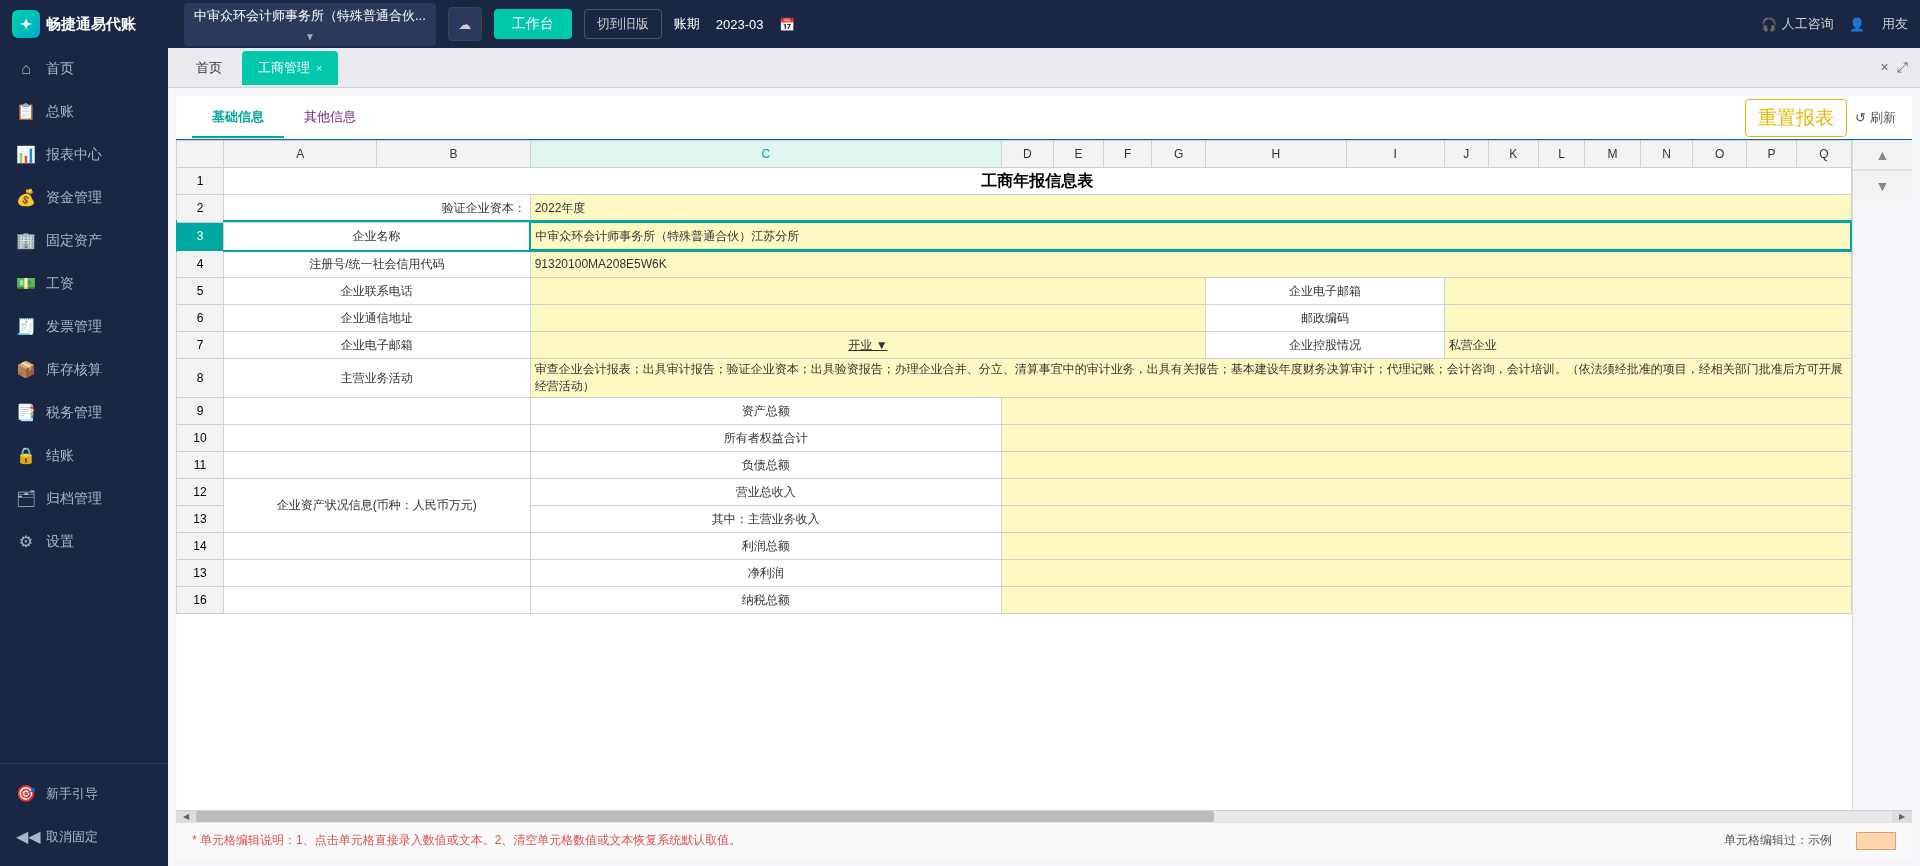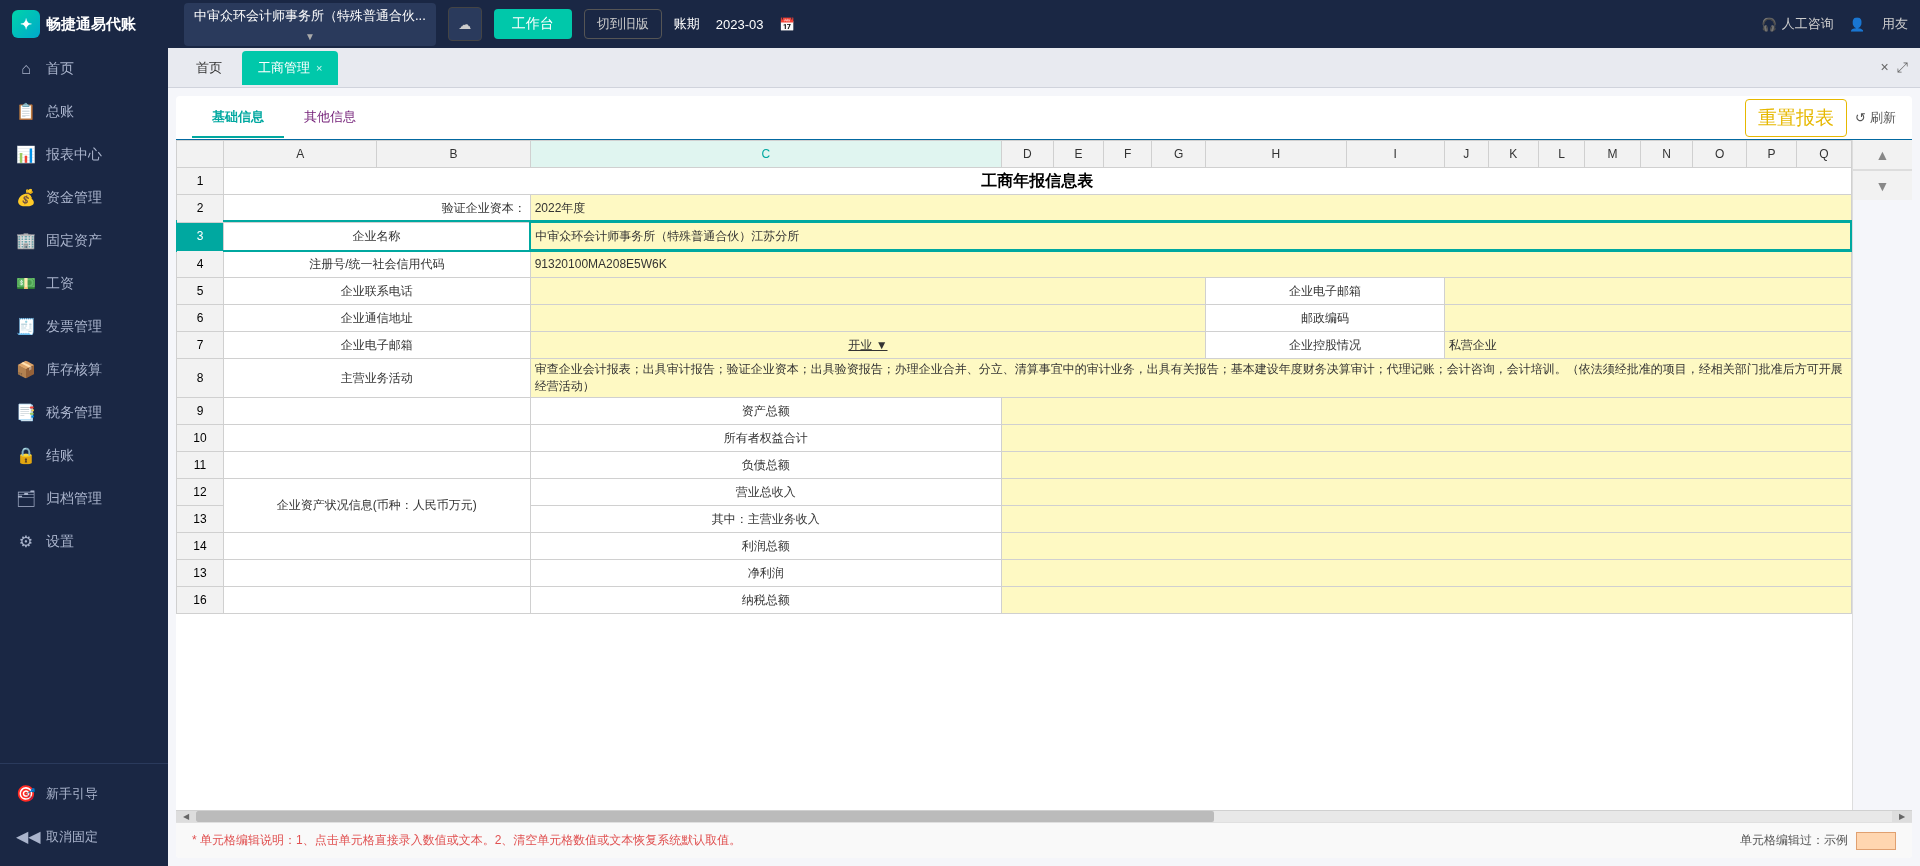--- a/index.html
+++ b/index.html
@@ -314,21 +314,21 @@
       font-size: 12px;
       color: #e05050;
       gap: 4px;
     }
     .bottom-bar .hint { color: #e05050; }
     .bottom-bar .right-info {
       margin-left: auto;
       color: #555;
       display: flex;
       align-items: center;
-      gap: 8px;
+      gap: 24px;
     }
     .sample-cell {
       display: inline-block;
       width: 40px;
       height: 18px;
       background: #ffd6b0;
       border: 1px solid #e0a070;
       vertical-align: middle;
     }
 

